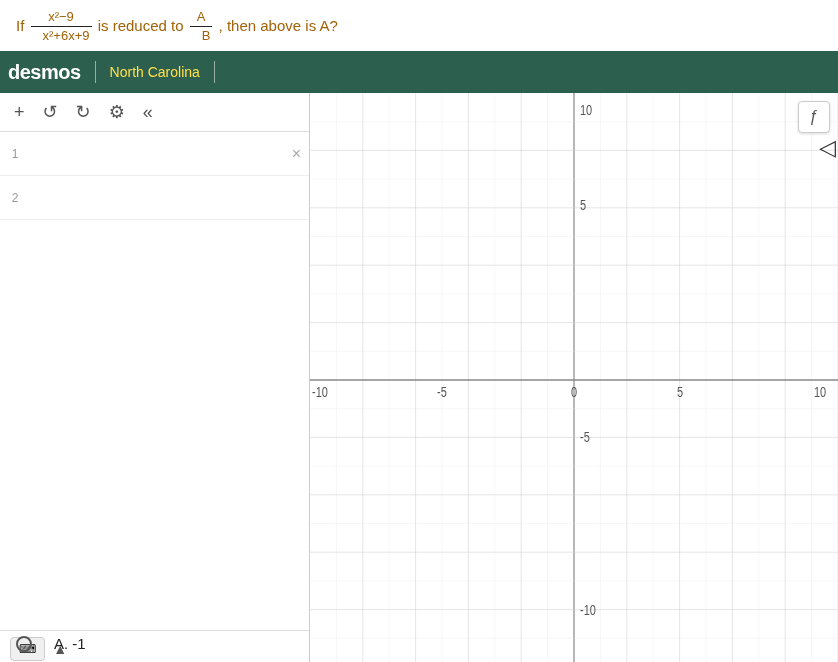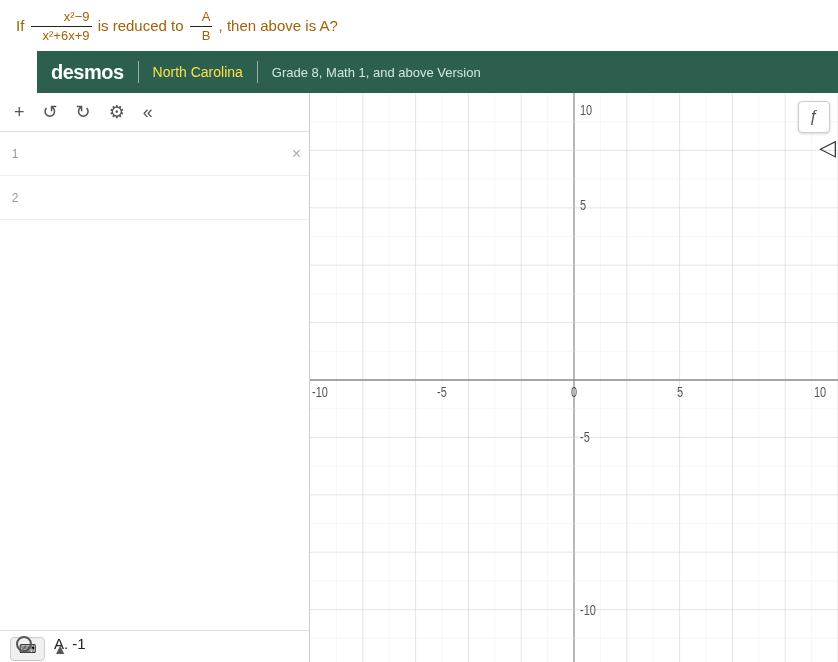--- a/index.html
+++ b/index.html
@@ -23,39 +23,37 @@
       display: inline-block;
       vertical-align: middle;
       text-align: center;
       margin: 0 2px;
     }
     .math-frac .num {
       display: block;
       border-bottom: 1.5px solid #222;
       padding: 0 2px;
       font-size: 13px;
-      text-align: right;
     }
     .math-frac .den {
       display: block;
       padding: 0 2px;
       font-size: 13px;
       margin-left: 10px;
     }
 
     
     .desmos-bar {
       background: #2d5f4e;
       color: #fff;
       display: flex;
       align-items: center;
-      padding: 0 14px;
+      padding: 0 8px;
       height: 42px;
       gap: 0;
-      margin-left: 37px;
     }
     .desmos-logo {
       font-size: 20px;
       font-weight: bold;
       letter-spacing: -0.5px;
       color: #fff;
     }
     .bar-divider {
       width: 1px;
       height: 22px;
@@ -254,21 +252,20 @@
     <span class="den">B</span>
   </span>
   <span>, then above is A?</span>
 </div>
 
 <div class="desmos-bar">
   <span class="desmos-logo">desmos</span>
   <div class="bar-divider"></div>
   <span class="bar-title">North Carolina</span>
   <div class="bar-divider"></div>
-  <span class="bar-subtitle">Grade 8, Math 1, and above Version</span>
 </div>
 
 <div class="main-area">
 
   <div class="left-panel">
 
     <div class="toolbar">
       <button class="toolbar-btn">+</button>
       <button class="toolbar-btn">↺</button>
       <button class="toolbar-btn">↻</button>

